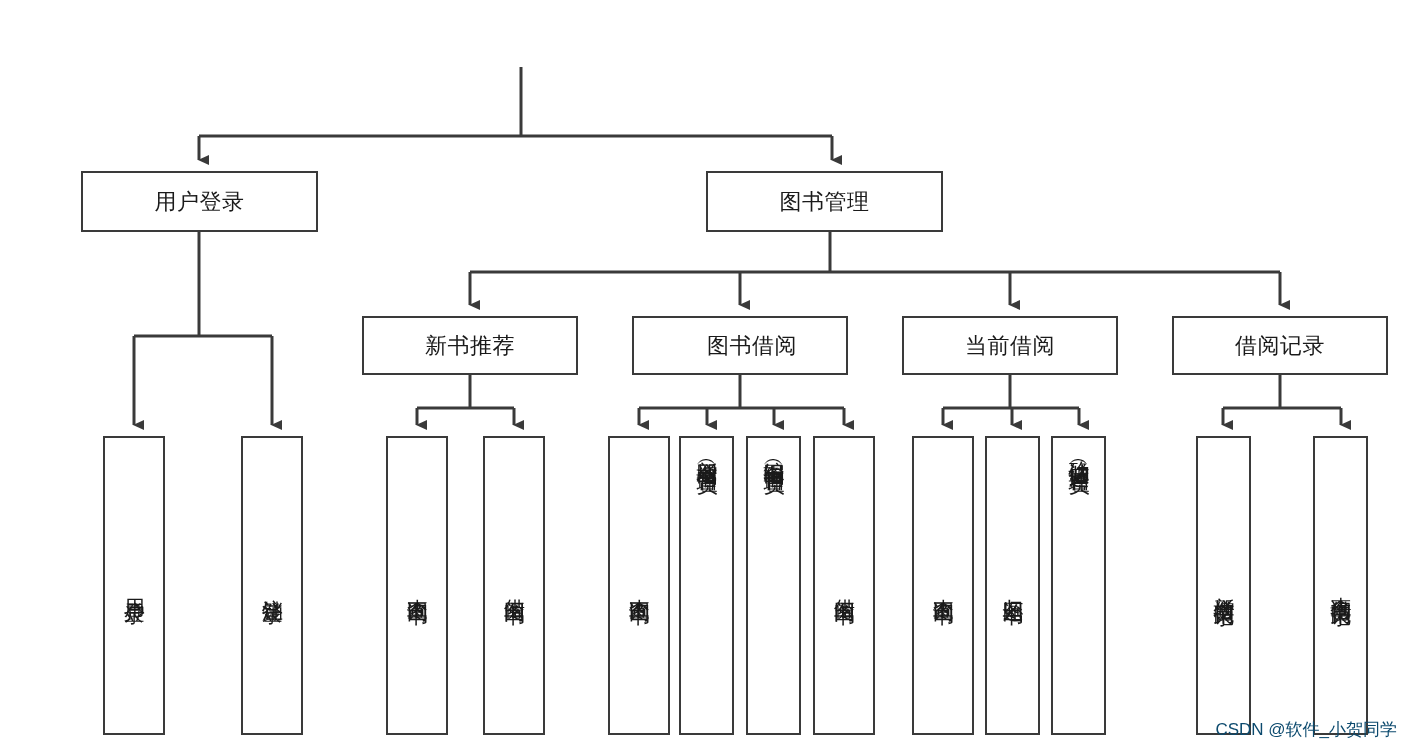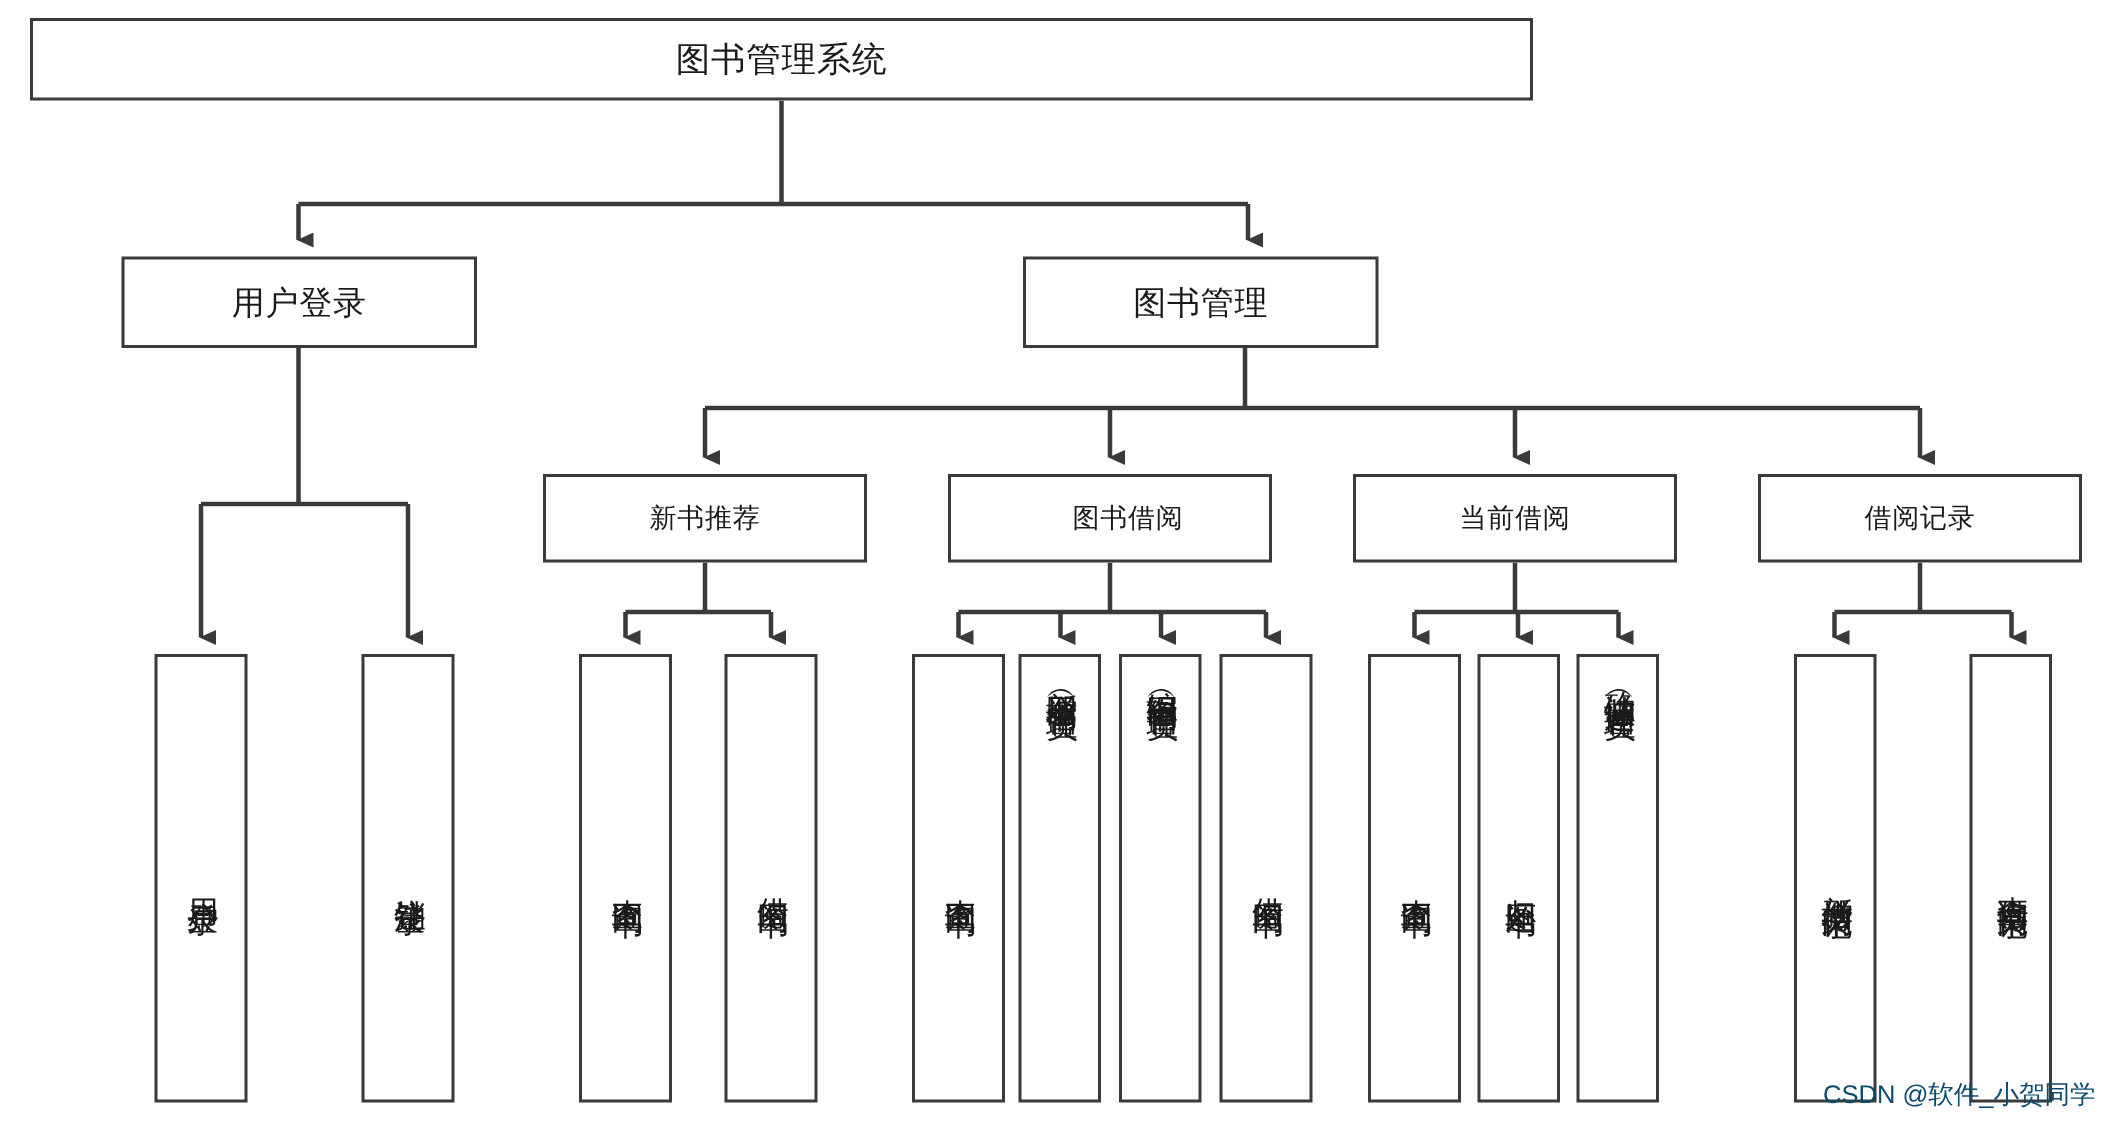--- a/index.html
+++ b/index.html
@@ -39,21 +39,21 @@
     color: #1a1a1a;
   }
   .node .label {
     display: block;
     text-align: center;
     line-height: 1.05;
     letter-spacing: 0.5px;
   }
   .node-root .label { font-size: 23px; }
   .node-l2 .label  { font-size: 22px; }
-  .node-l3 .label  { font-size: 18px; }
+  .node-l3 .label  { font-size: 22px; }
 
   .node-leaf {
     align-items: flex-start;
     justify-content: center;
     padding-top: 6px;
   }
   .node-leaf .label {
     writing-mode: vertical-rl;
     text-orientation: upright;
     font-size: 21px;
@@ -124,28 +124,25 @@
       <path d="M1012,408 L1012,425" marker-end="url(#arrowhead)"></path>
       <path d="M1079,408 L1079,425" marker-end="url(#arrowhead)"></path>
 
       <path d="M1280,375 L1280,408"></path>
       <path d="M1223,408 L1341,408"></path>
       <path d="M1223,408 L1223,425" marker-end="url(#arrowhead)"></path>
       <path d="M1341,408 L1341,425" marker-end="url(#arrowhead)"></path>
     </g>
   </svg>
 
-  <div class="node node-root" style="left:20px; top:12px; width:1002px; height:55px;">
-    <span class="label">图书管理系统</span>
-  </div>
 
   <div class="node node-l2" style="left:81px; top:171px; width:237px; height:61px;">
     <span class="label">用户登录</span>
   </div>
-  <div class="node node-l2" style="left:682px; top:171px; width:237px; height:61px;">
+  <div class="node node-l2" style="left:706px; top:171px; width:237px; height:61px;">
     <span class="label">图书管理</span>
   </div>
 
   <div class="node node-l3" style="left:362px; top:316px; width:216px; height:59px;">
     <span class="label">新书推荐</span>
   </div>
   <div class="node node-l3" style="left:632px; top:316px; width:216px; height:59px;padding-left:24px;">
     <span class="label">图书借阅</span>
   </div>
   <div class="node node-l3" style="left:902px; top:316px; width:216px; height:59px;">

